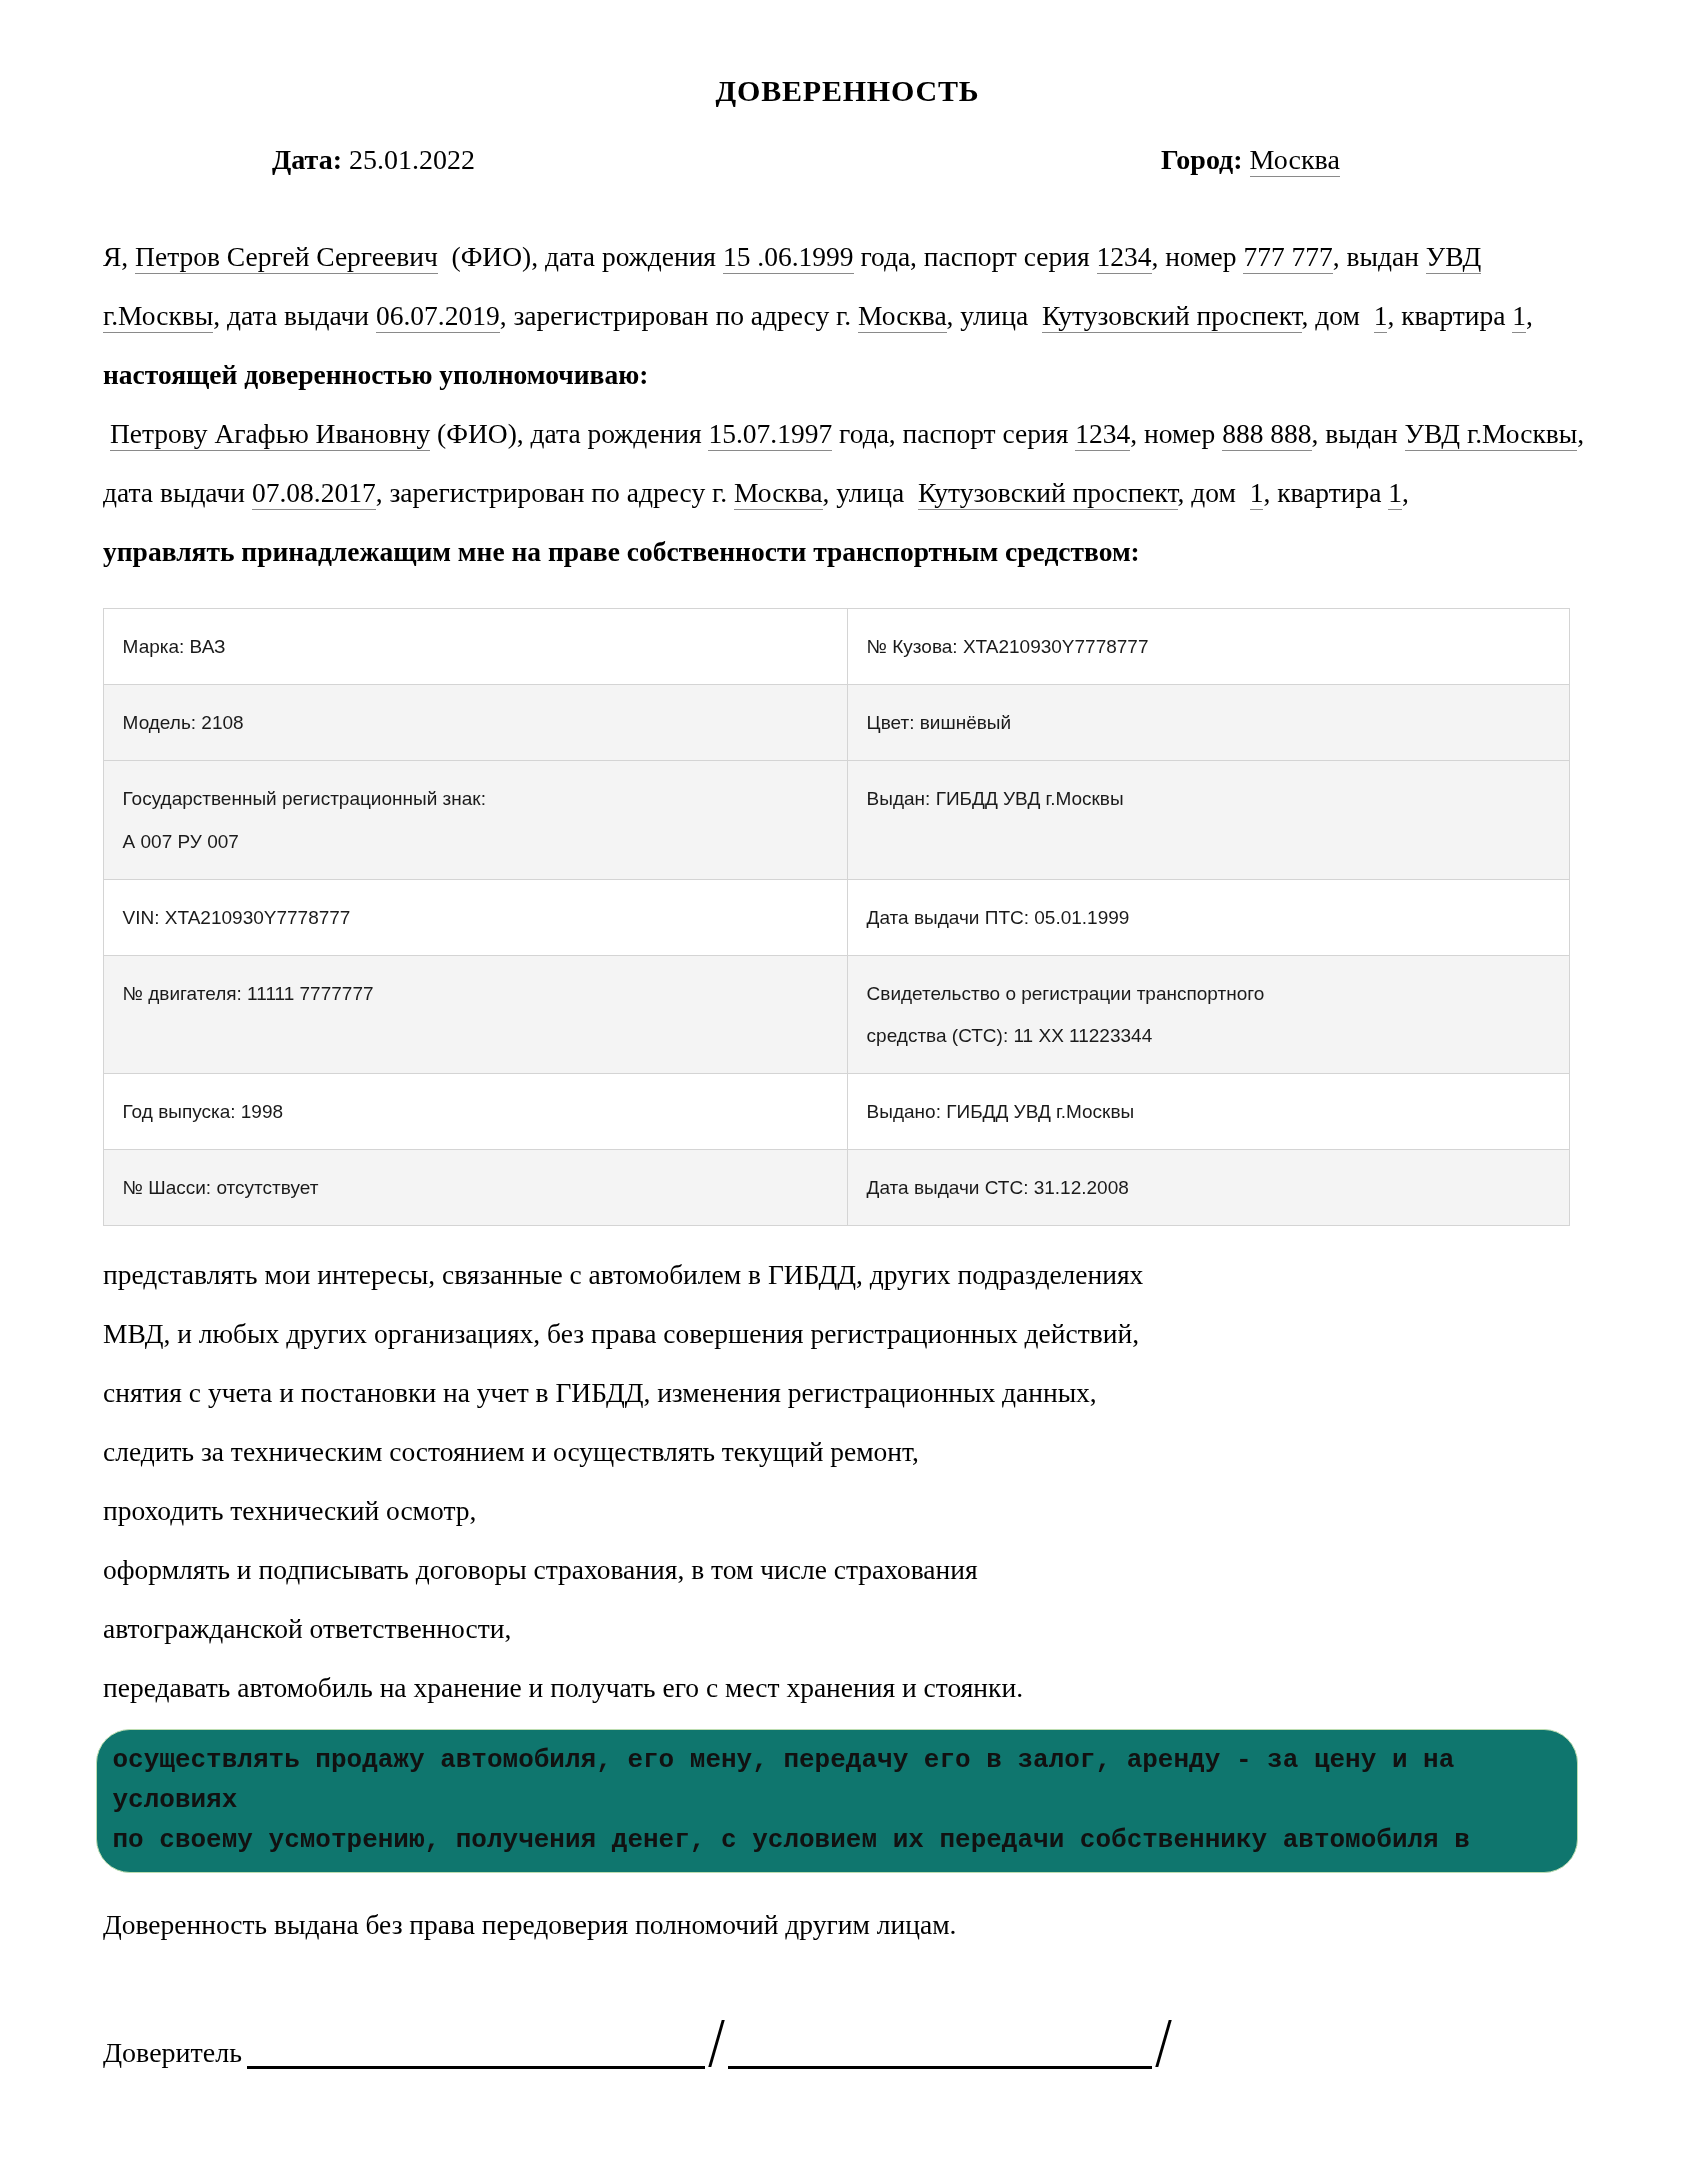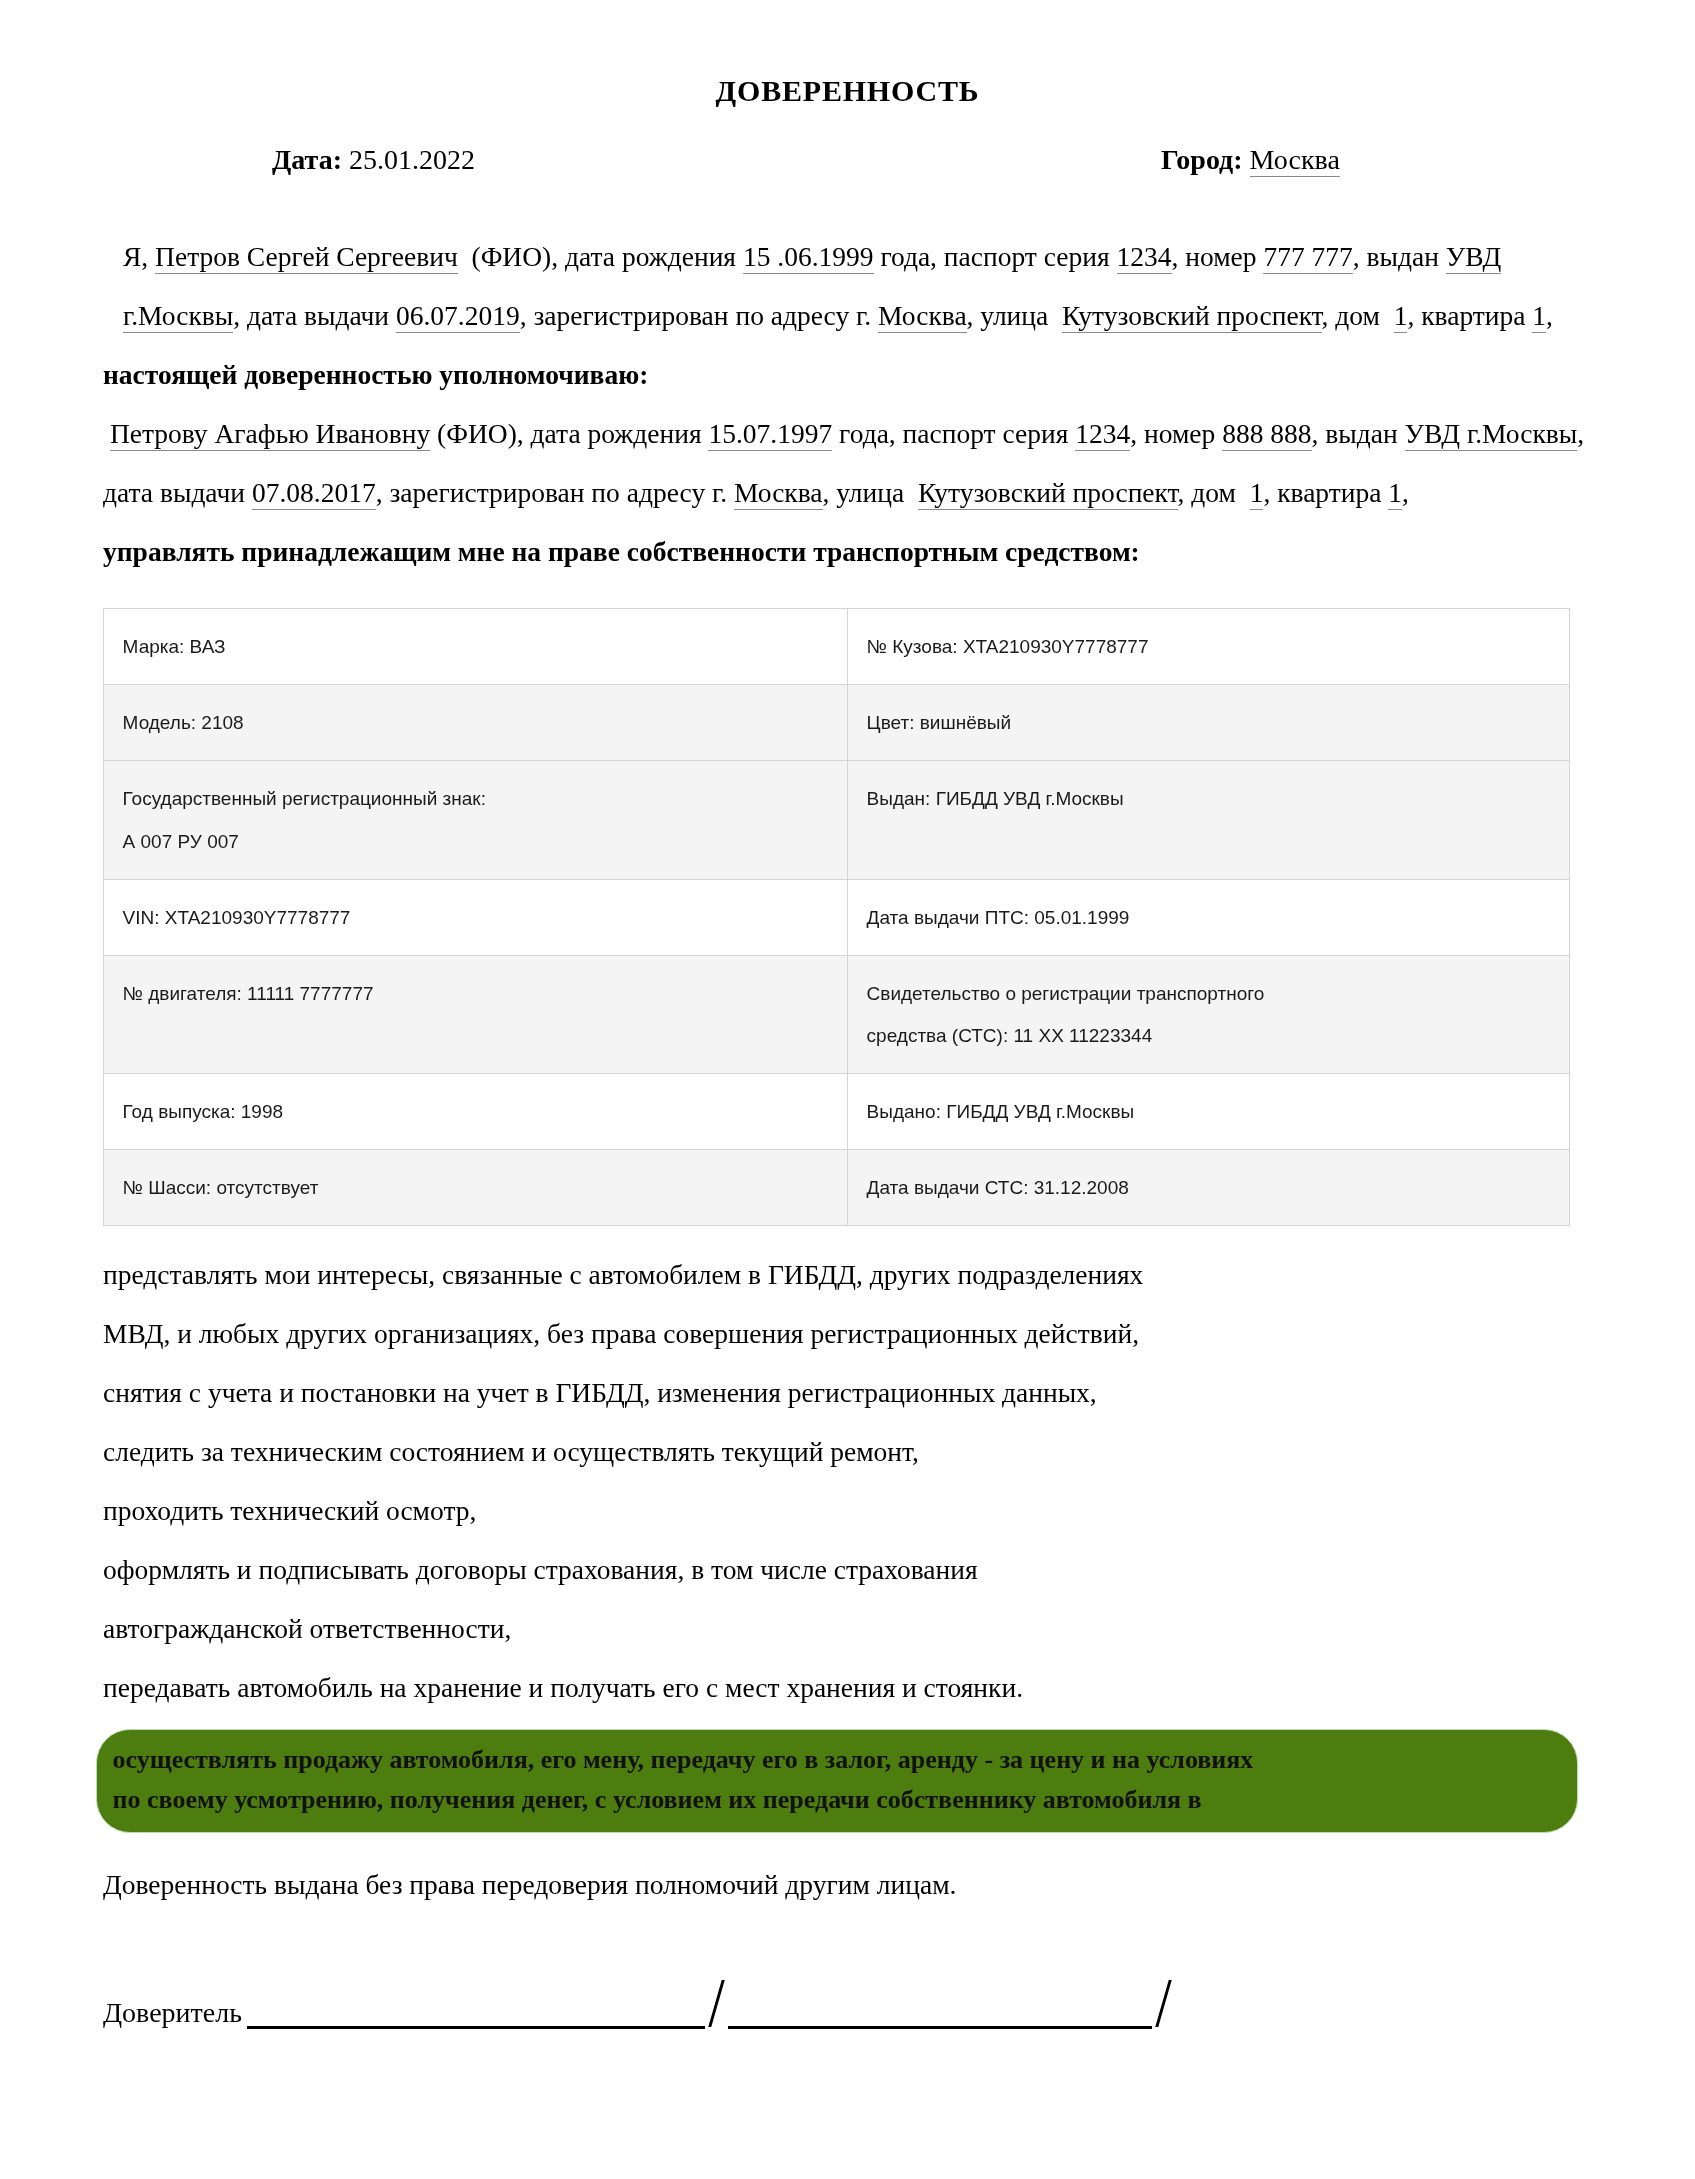--- a/index.html
+++ b/index.html
@@ -63,21 +63,21 @@
   .body-wrap {
     padding: 0 100px 0 103px;
     box-sizing: border-box;
   }
   .p {
     font-size: 27.5px;
     line-height: 59px;
     margin: 0;
     white-space: normal;
   }
-  .p-first { margin-top: 42px; margin-left: 20px; }
+  .p-first { margin-top: 42px; }
   .p-bold {
     font-weight: bold;
     font-size: 27.5px;
     line-height: 59px;
     margin: 0;
   }
   
   .veh-table {
     margin-top: 27px;
     width: 1466px;
@@ -103,25 +103,26 @@
   
   .post-wrap {
     padding: 0 100px 0 103px;
     box-sizing: border-box;
     margin-top: 18.6px;
   }
   
   .highlight-box {
     margin: 12px 0 0 -6.8px;
     width: 1482px;
-    background: #4d7c0f;
+    background: #0f766e;
     border: 0.8px solid #bcddb0;
     border-radius: 34px;
     padding: 10.2px 15.3px 12px 15.3px;
     box-sizing: border-box;
+    font-family: Liberation Mono, monospace;
   }
   .highlight-box .hl-line {
     font-size: 26px;
     line-height: 40px;
     font-weight: bold;
     margin: 0;
     color: #111111;
   }
   .after-hl { margin-top: 22px; }
   

